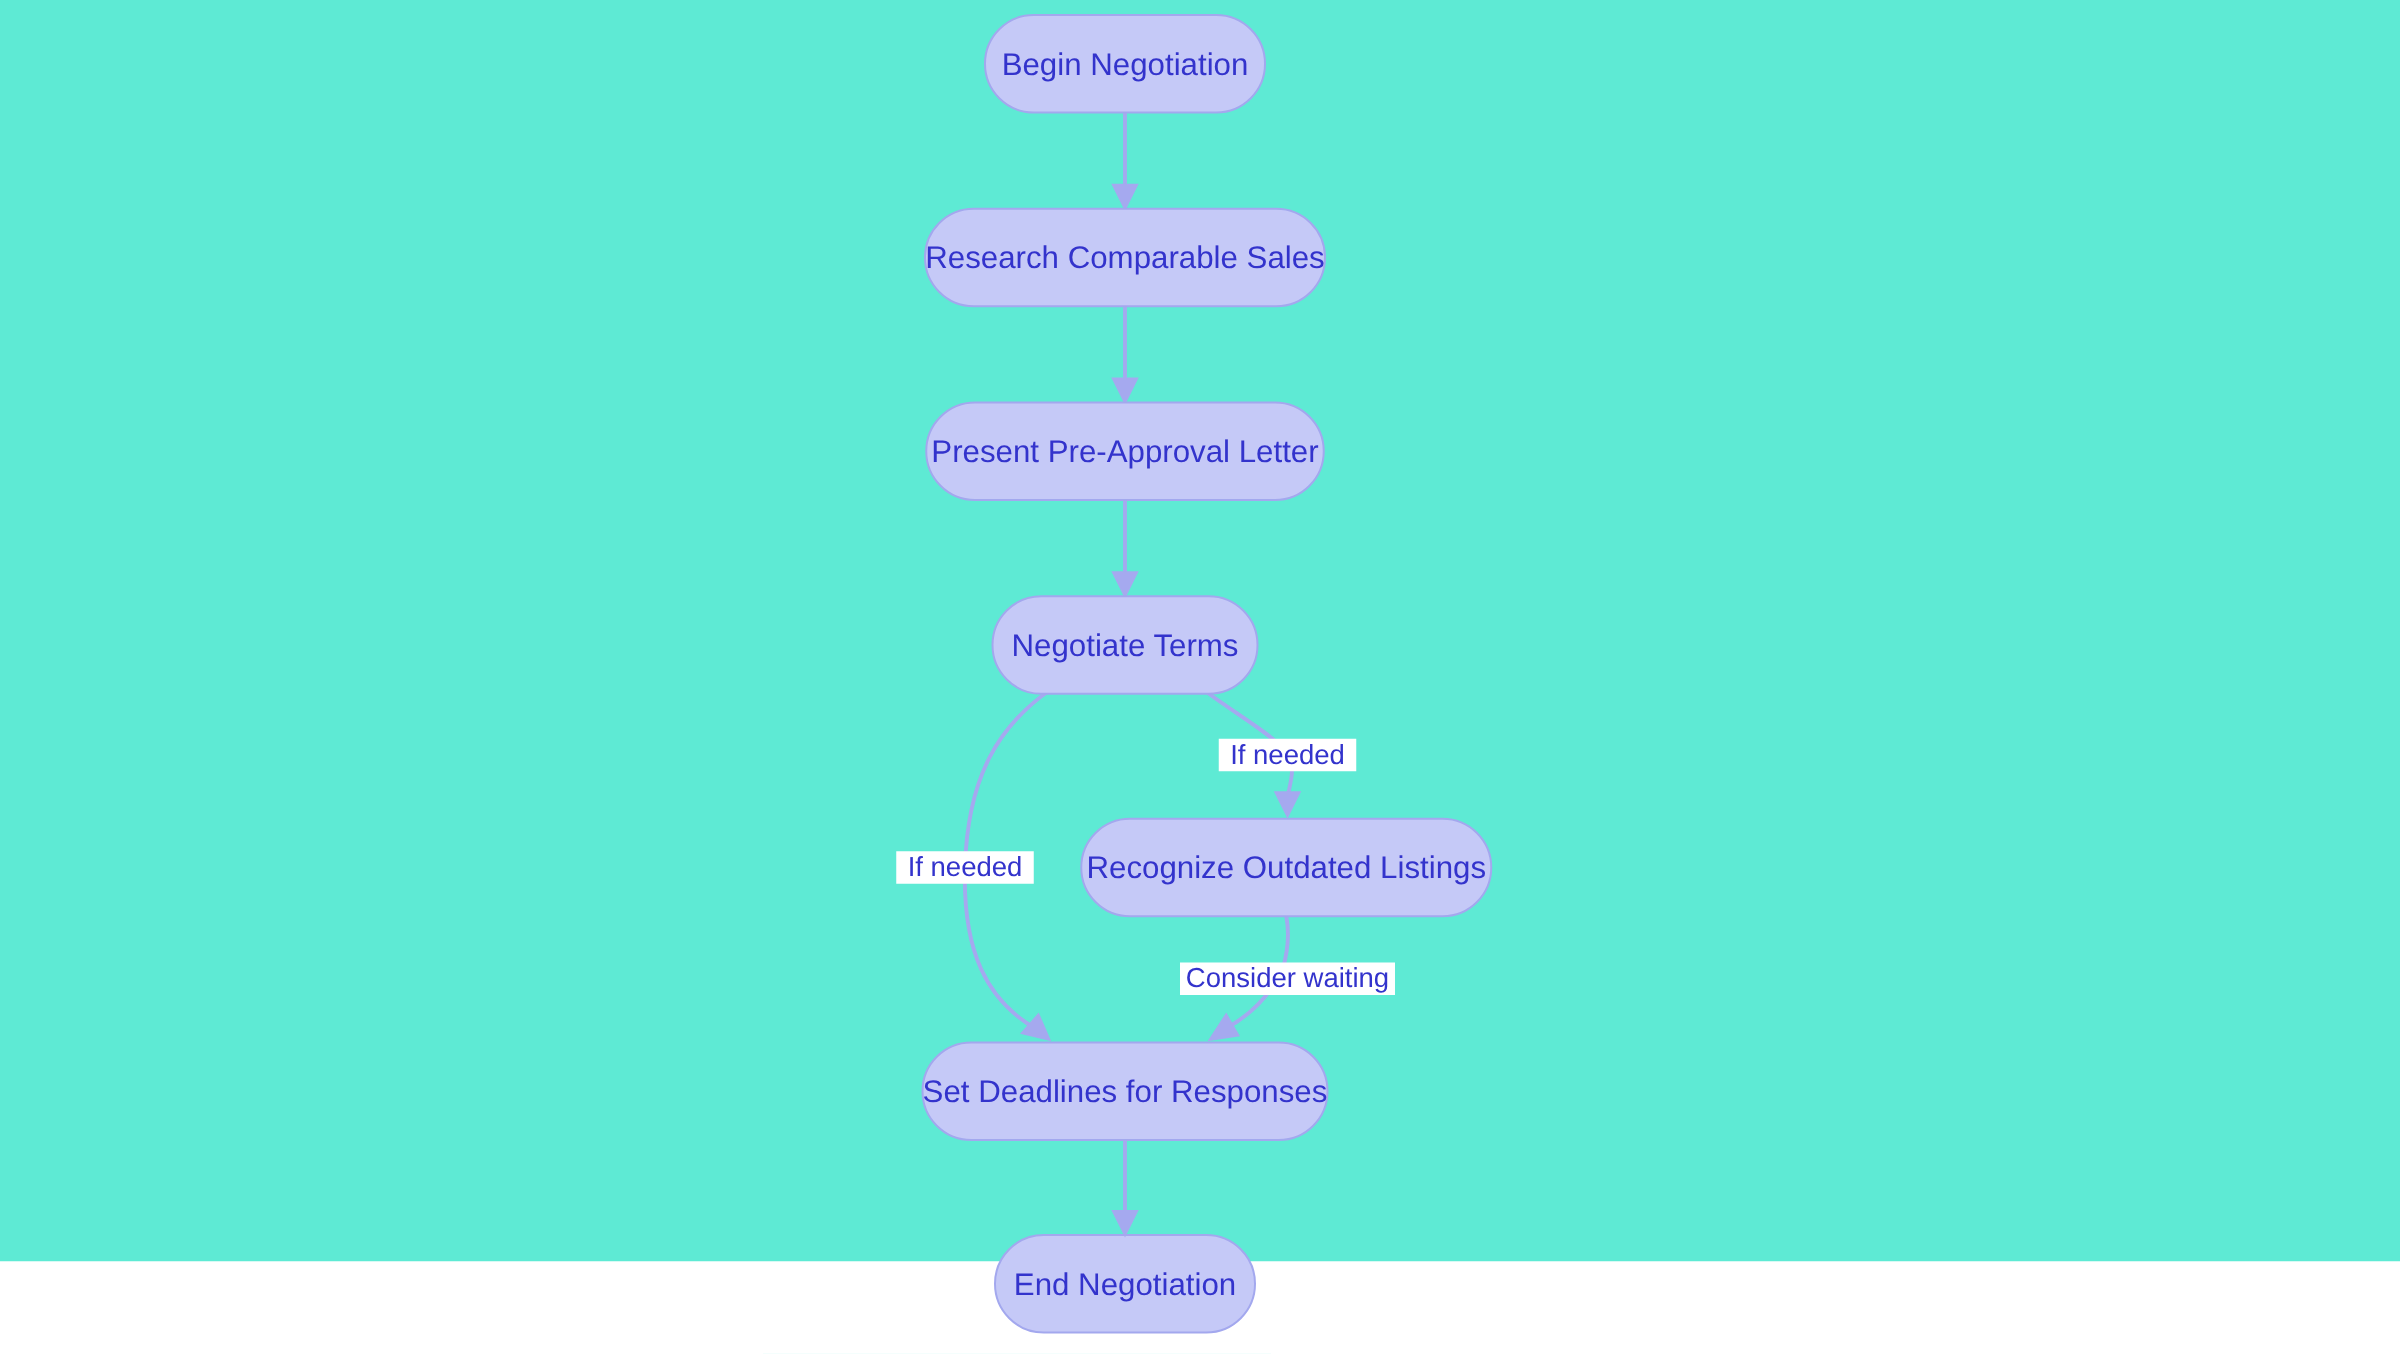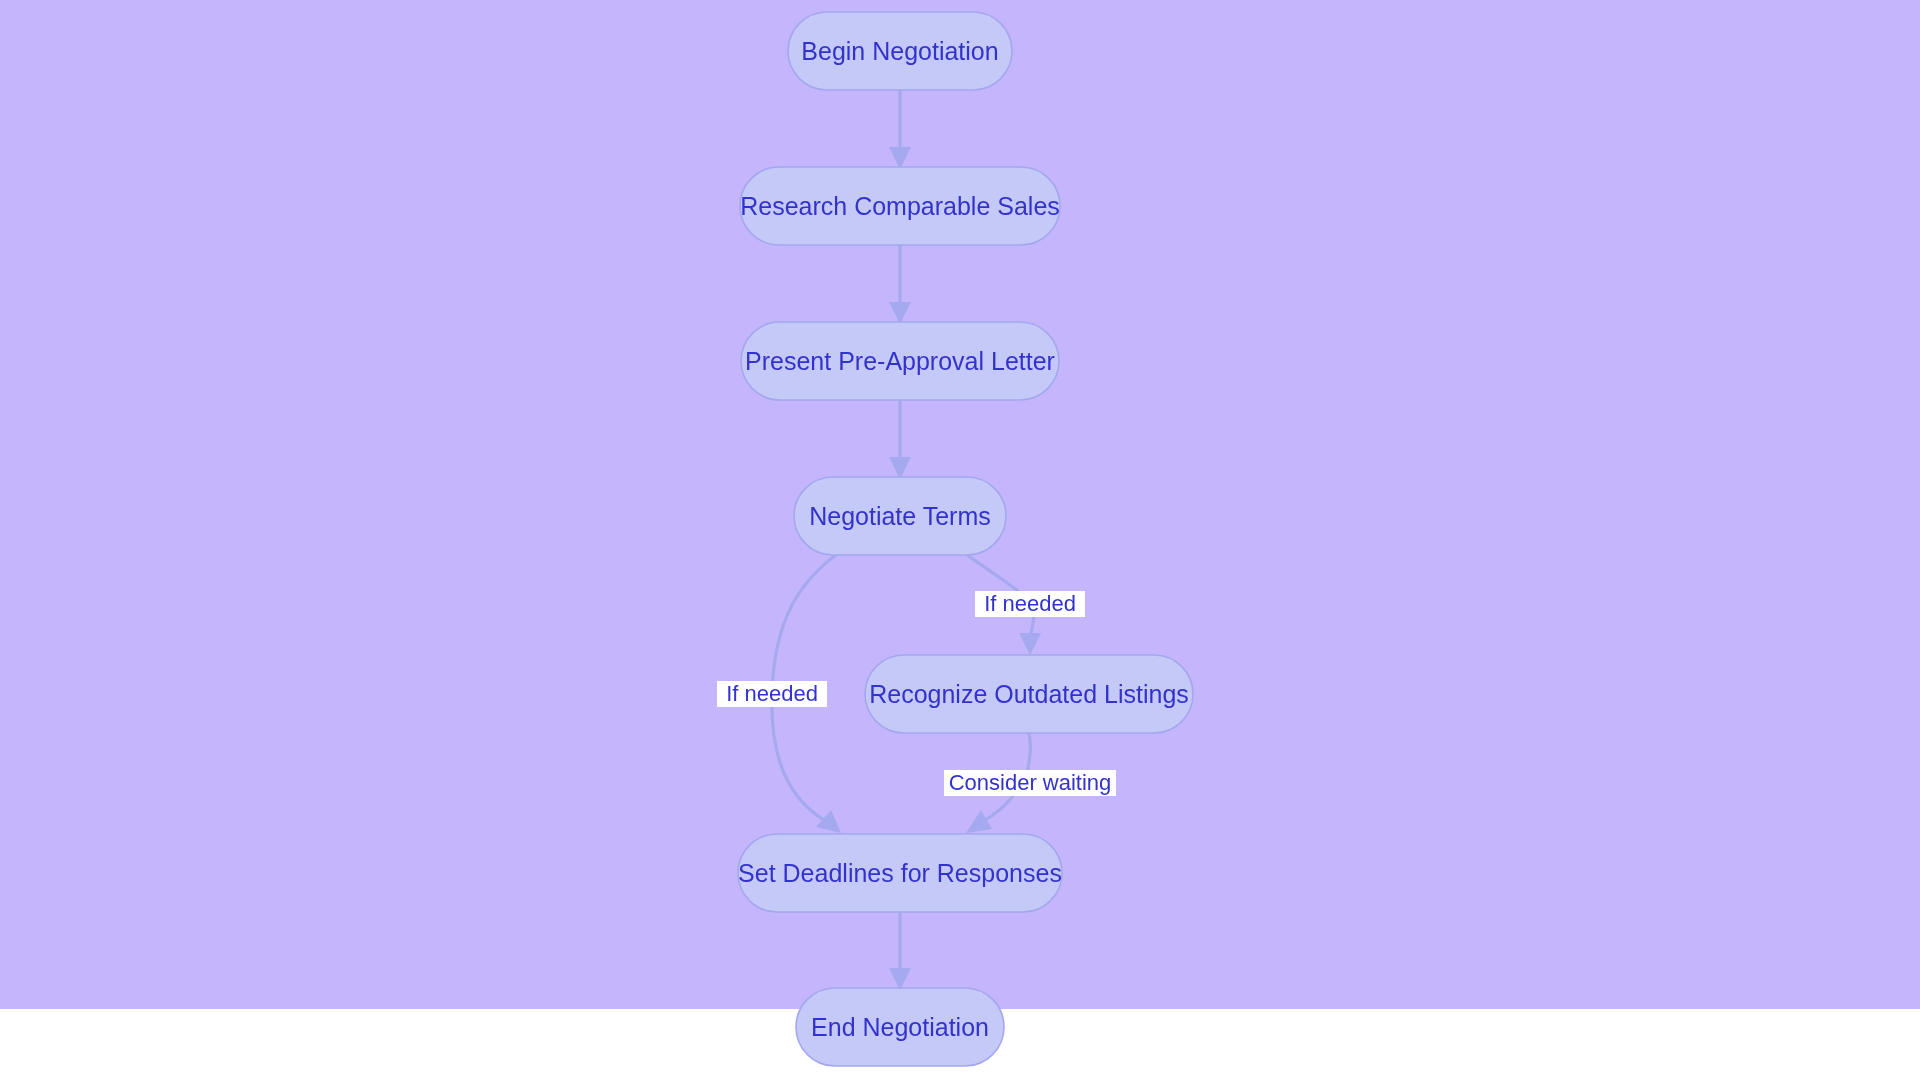--- a/index.html
+++ b/index.html
@@ -11,21 +11,21 @@
   body {
     width: 1920px;
     height: 1083px;
     font-family: "Liberation Sans", sans-serif;
     overflow: hidden;
   }
   #flowchart-root {
     position: relative;
     width: 1920px;
     height: 1009px;
-    background: #c4b5fd;
+    background: #5eead4;
   }
   #flow-svg {
     position: absolute;
     top: 0;
     left: 0;
     width: 1920px;
     height: 1083px;
     display: block;
   }
   .node-rect {

